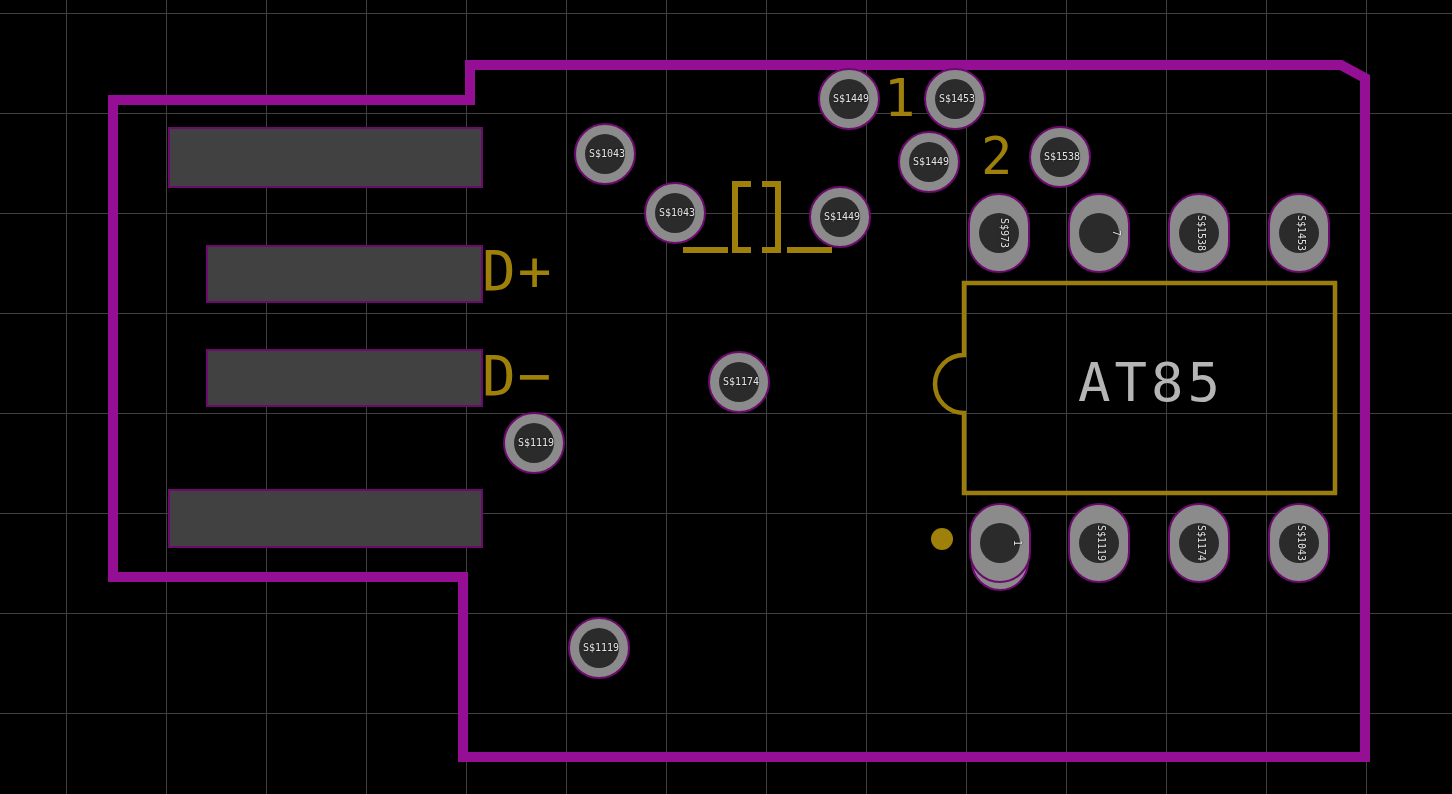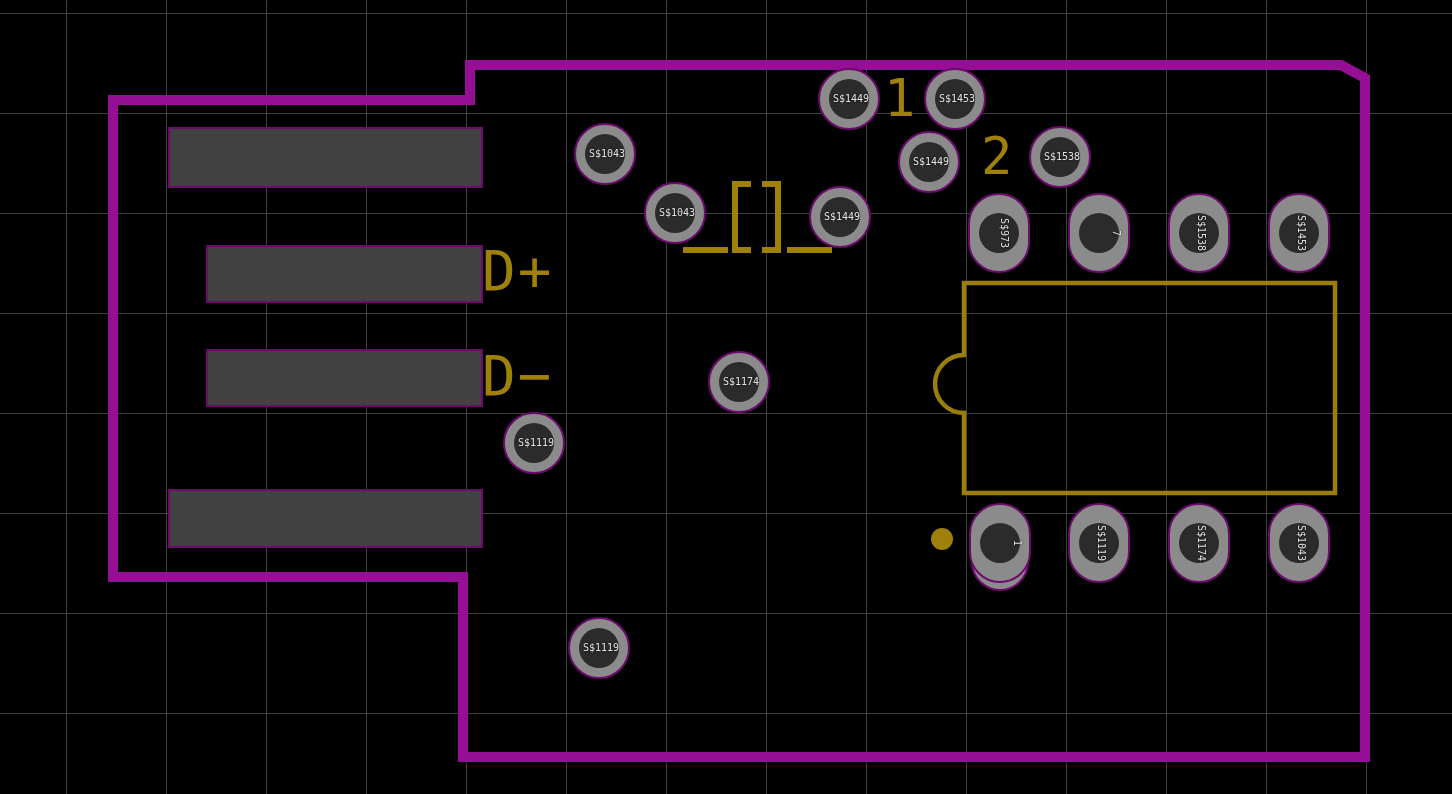--- a/index.html
+++ b/index.html
@@ -69,20 +69,21 @@
 
   <svg id="outline-svg" width="1452" height="794">
     <polygon points="113,100 470,100 470,65 1341,65 1365,78 1365,757 463,757 463,577 113,577"></polygon>
     <path d="M 964 355 L 964 283 L 1335 283 L 1335 493 L 964 493 L 964 413 A 29 29 0 0 1 964 355 Z"></path>
   </svg>
 
   <div class="silktext t-num" style="left:884px;top:72px;">1</div>
   <div class="silktext t-num" style="left:981px;top:130px;">2</div>
   <div class="silktext t-big" style="left:482px;top:243px;">D+</div>
   <div class="silktext t-big" style="left:482px;top:348px;">D−</div>
+  <div class="chipname" style="left:1078px;top:356px;">AT85</div>
 
   <div class="dot" style="left:931px;top:528px;"></div>
 
 <div class="usbpad" style="left: 168px; top: 127px; width: 315px; height: 61px;"></div>
     <div class="usbpad" style="left: 206px; top: 245px; width: 277px; height: 58px;"></div>
     <div class="usbpad" style="left: 206px; top: 349px; width: 277px; height: 58px;"></div>
     <div class="usbpad" style="left: 168px; top: 489px; width: 315px; height: 59px;"></div>
     <div class="silkrect" style="left: 683px; top: 247px; width: 45px; height: 6px;"></div>
     <div class="silkrect" style="left: 732px; top: 181px; width: 6px; height: 72px;"></div>
     <div class="silkrect" style="left: 732px; top: 181px; width: 19px; height: 6px;"></div>

